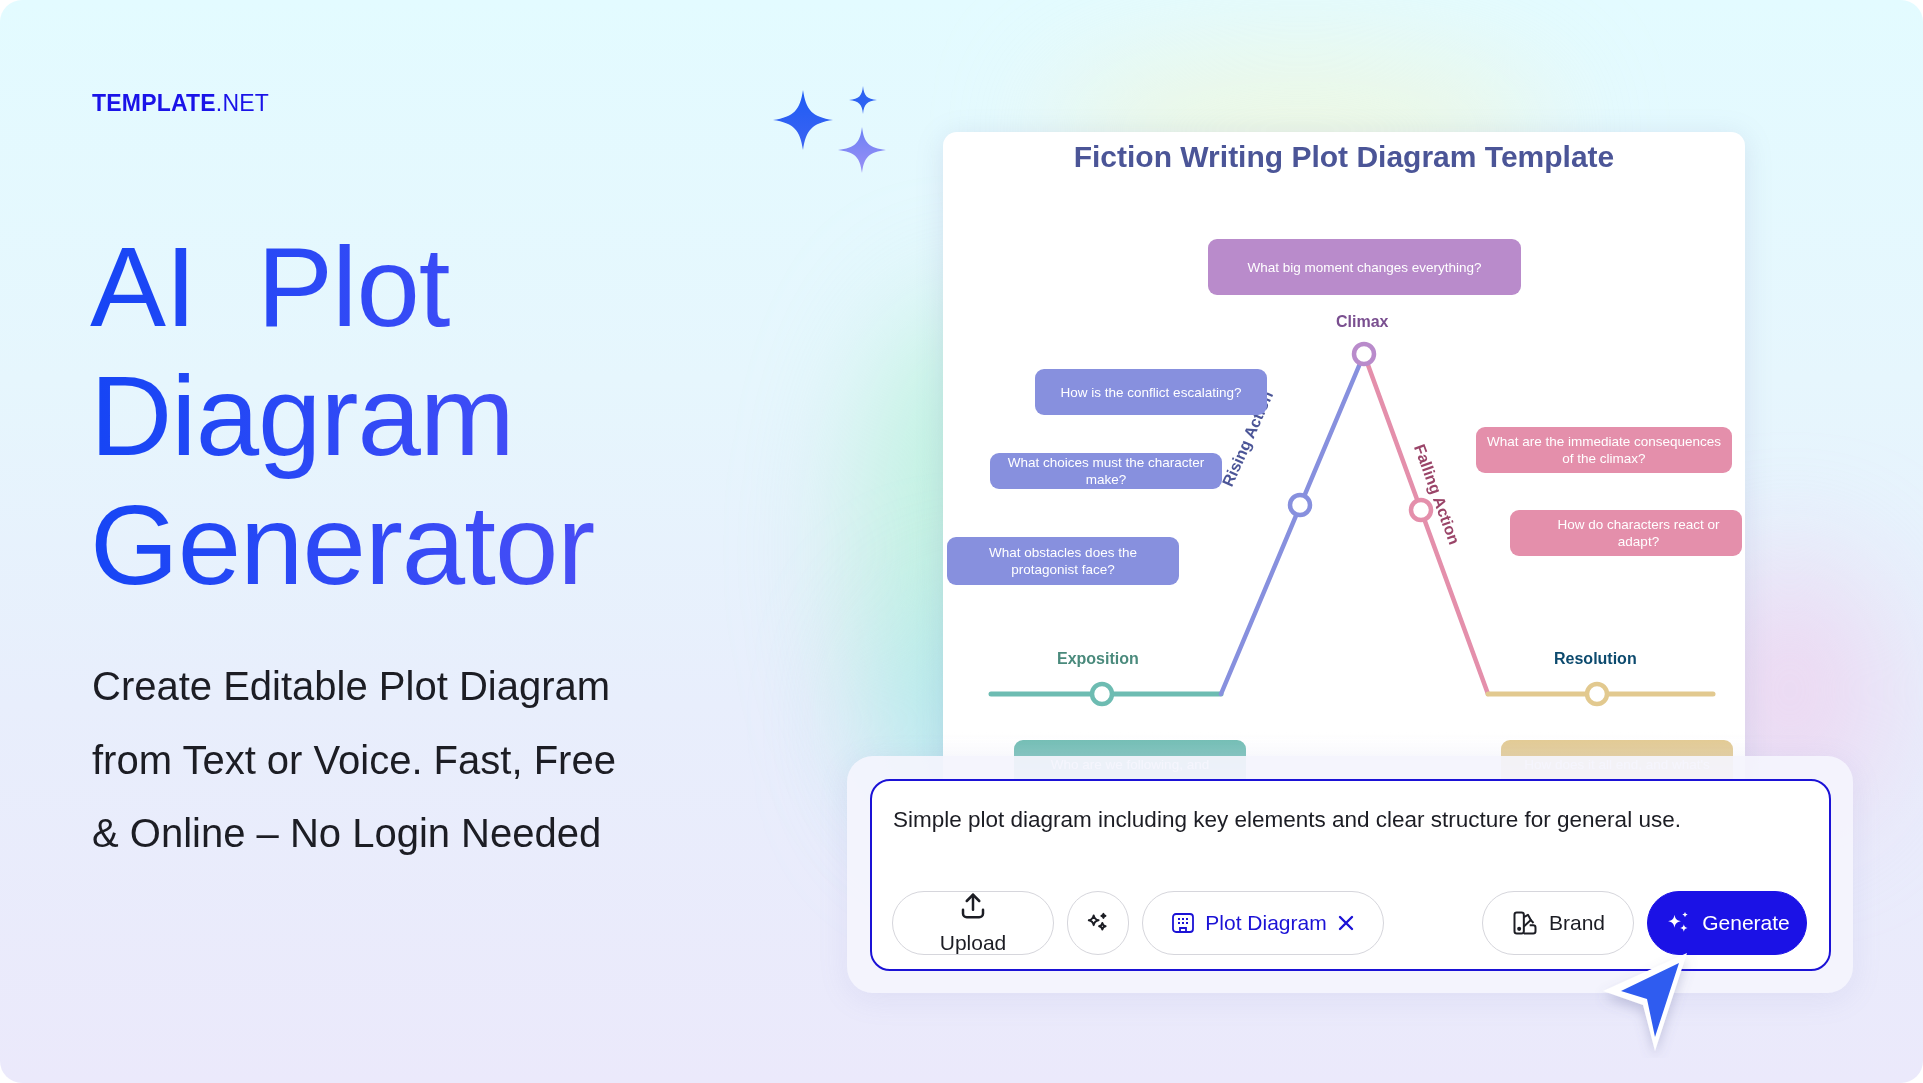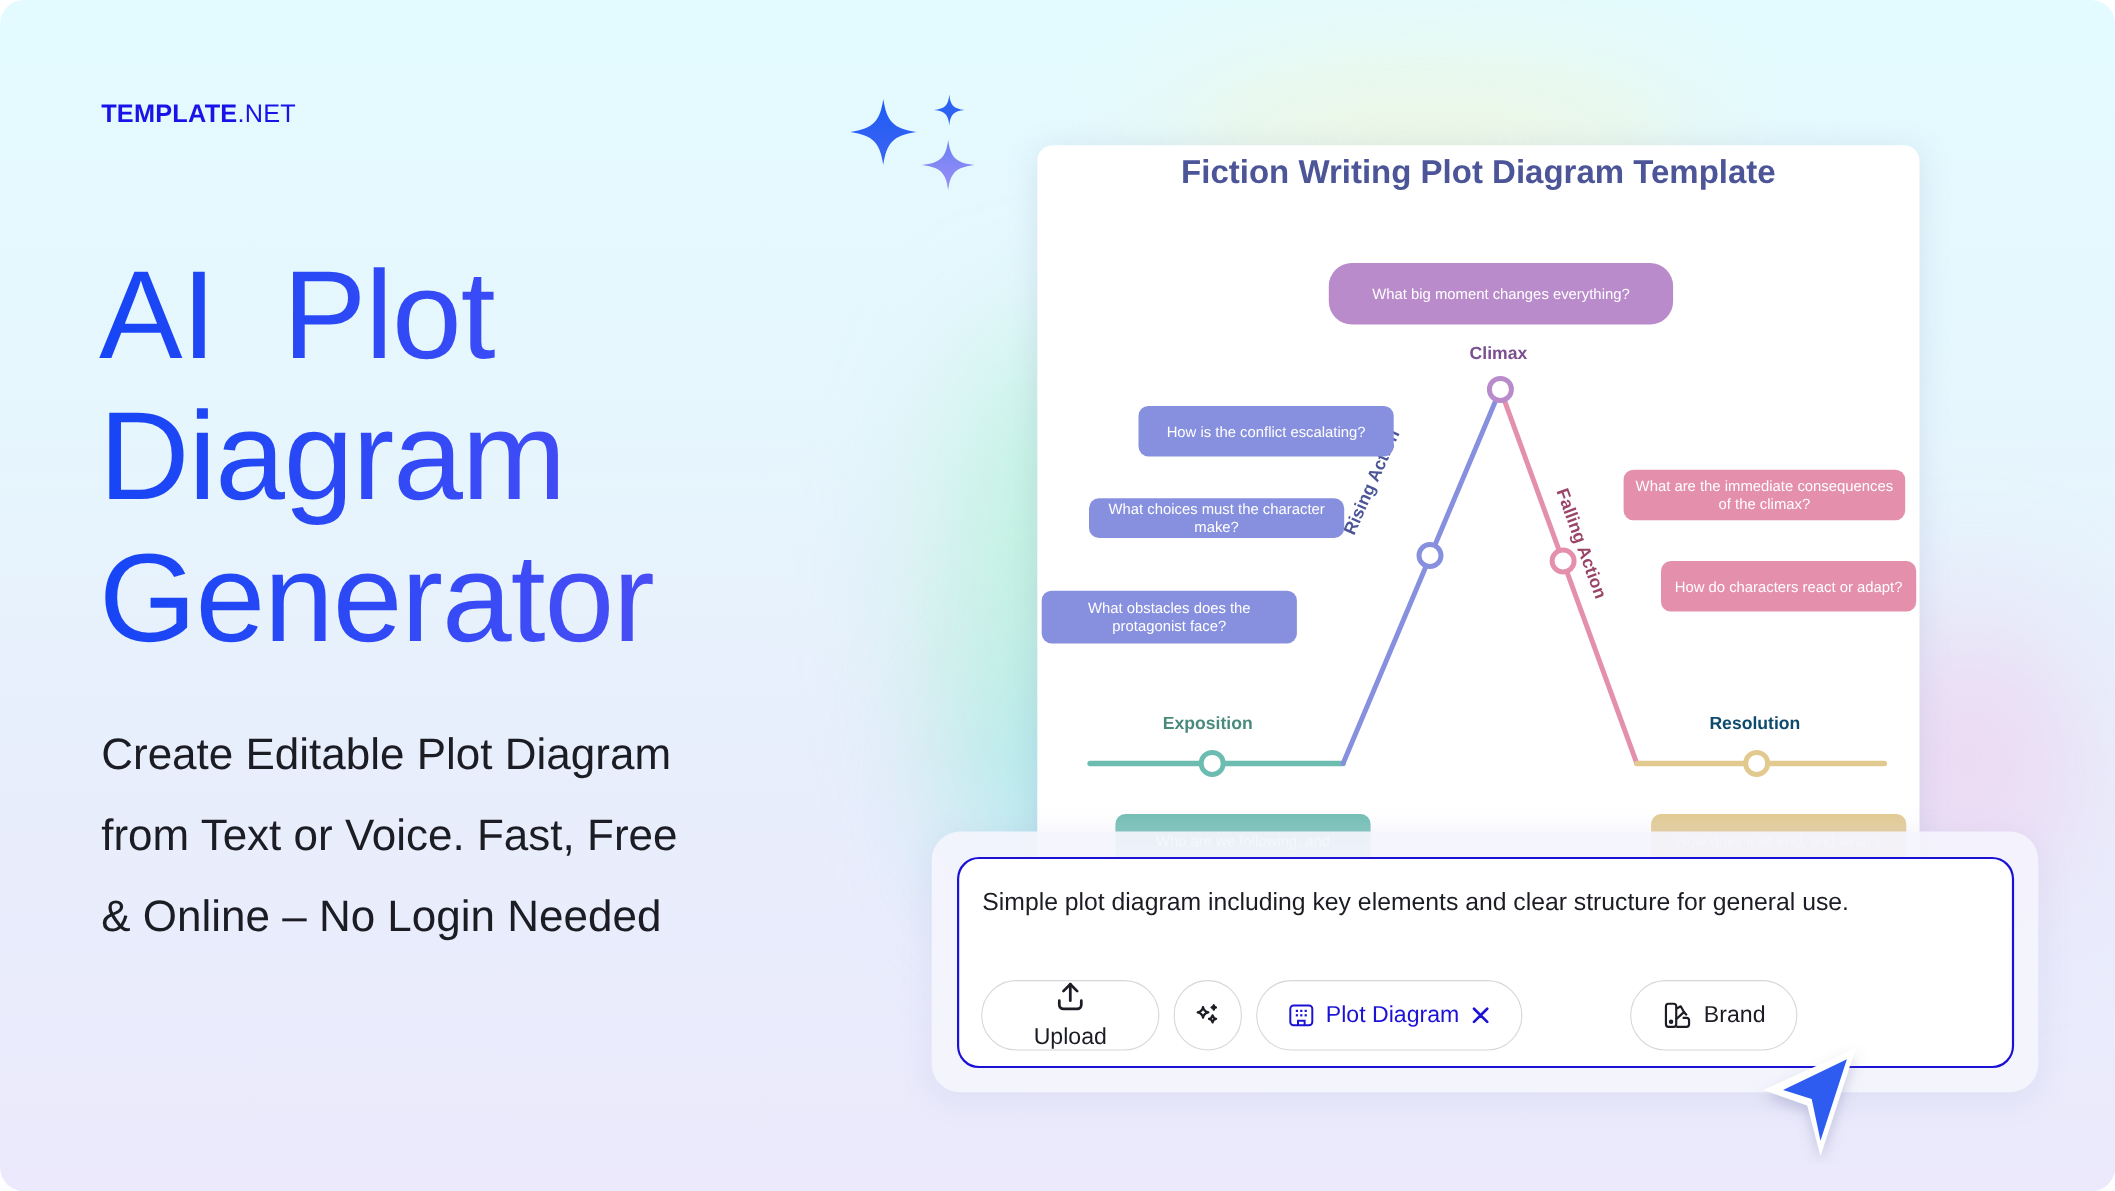--- a/index.html
+++ b/index.html
@@ -157,26 +157,26 @@
       <circle cx="478" cy="378" r="10" fill="#ffffff" stroke="#e48fab" stroke-width="4.5"></circle>
       <circle cx="654" cy="562" r="10" fill="#ffffff" stroke="#e2c98f" stroke-width="4.5"></circle>
     </svg>
 
     <div class="stage-label" style="left:393px; top:181px; color:#7a4f90;">Climax</div>
     <div class="stage-label" style="left:276px; top:350px; color:#4b5597; transform:rotate(-66deg); transform-origin:left top;">Rising Action</div>
     <div class="stage-label" style="left:484px; top:310px; color:#9a4468; transform:rotate(70deg); transform-origin:left top;">Falling Action</div>
     <div class="stage-label" style="left:114px; top:518px; color:#4a8a7c;">Exposition</div>
     <div class="stage-label" style="left:611px; top:518px; color:#0c4a6e;">Resolution</div>
 
-    <div class="bubble climax" style="left:265px; top:107px; width:313px; height:56px;border-radius:21px;">What big moment changes everything?</div>
+    <div class="bubble climax" style="left:265px; top:107px; width:313px; height:56px;">What big moment changes everything?</div>
     <div class="bubble rising" style="left:92px; top:237px; width:232px; height:46px;">How is the conflict escalating?</div>
     <div class="bubble rising" style="left:47px; top:321px; width:232px; height:36px;">What choices must the character make?</div>
     <div class="bubble rising" style="left:4px; top:405px; width:232px; height:48px;">What obstacles does the protagonist face?</div>
     <div class="bubble falling" style="left:533px; top:295px; width:256px; height:46px;">What are the immediate consequences of the climax?</div>
-    <div class="bubble falling" style="left:567px; top:378px; width:232px; height:46px;">How do characters react or adapt?</div>
+    <div class="bubble falling" style="left:567px; top:378px; width:232px; height:46px;padding-left:35px;">How do characters react or adapt?</div>
     <div class="bubble expo" style="left:71px; top:608px; width:232px; height:60px; align-items:flex-start; padding-top:16px;">Who are we following, and</div>
     <div class="bubble reso" style="left:558px; top:608px; width:232px; height:60px; align-items:flex-start; padding-top:16px;">How does it all end, and what's</div>
 
     <div class="card-fade"></div>
   </div>
 
   <div class="prompt-panel">
     <div class="prompt-box">
       <div class="prompt-text">Simple plot diagram including key elements and clear structure for general use.</div>
 
@@ -218,20 +218,28 @@
         <svg width="28" height="28" viewBox="0 0 24 24" fill="none" stroke="#1c1d24" stroke-width="1.7" stroke-linejoin="round">
           <rect x="3" y="3" width="8" height="18" rx="2"></rect>
           <path d="M11 7l3.5-2 3 5.2"></path>
           <path d="M11 21h8a2 2 0 0 0 2-2v-3a2 2 0 0 0-2-2h-3"></path>
           <path d="M11 15l6-5.5 2.3 2.5"></path>
           <circle cx="7" cy="17" r="0.9" fill="#1c1d24"></circle>
         </svg>
         <span>Brand</span>
       </div>
 
+      <div class="pill generate">
+        <svg width="28" height="28" viewBox="0 0 24 24" fill="#ffffff">
+          <path d="M9 5c.7 3.6 1.9 4.8 5.5 5.5C10.9 11.2 9.7 12.4 9 16c-.7-3.6-1.9-4.8-5.5-5.5C7.1 9.8 8.3 8.6 9 5z"></path>
+          <path d="M17 13c.4 2.1 1.1 2.8 3.2 3.2-2.1.4-2.8 1.1-3.2 3.2-.4-2.1-1.1-2.8-3.2-3.2 2.1-.4 2.8-1.1 3.2-3.2z"></path>
+          <path d="M18 2.5l.7 1.6 1.6.7-1.6.7-.7 1.6-.7-1.6-1.6-.7 1.6-.7z"></path>
+        </svg>
+        <span>Generate</span>
+      </div>
     </div>
   </div>
 
   <svg class="cursor" viewBox="0 0 110 115">
     <defs>
       <filter id="cs" x="-30%" y="-30%" width="160%" height="160%">
         <feDropShadow dx="0" dy="6" stdDeviation="6" flood-color="#6a6fa0" flood-opacity="0.3"></feDropShadow>
       </filter>
     </defs>
     <path d="M92 10 L8 48 L48 62 L60 108 Z" fill="#ffffff" filter="url(#cs)"></path>

